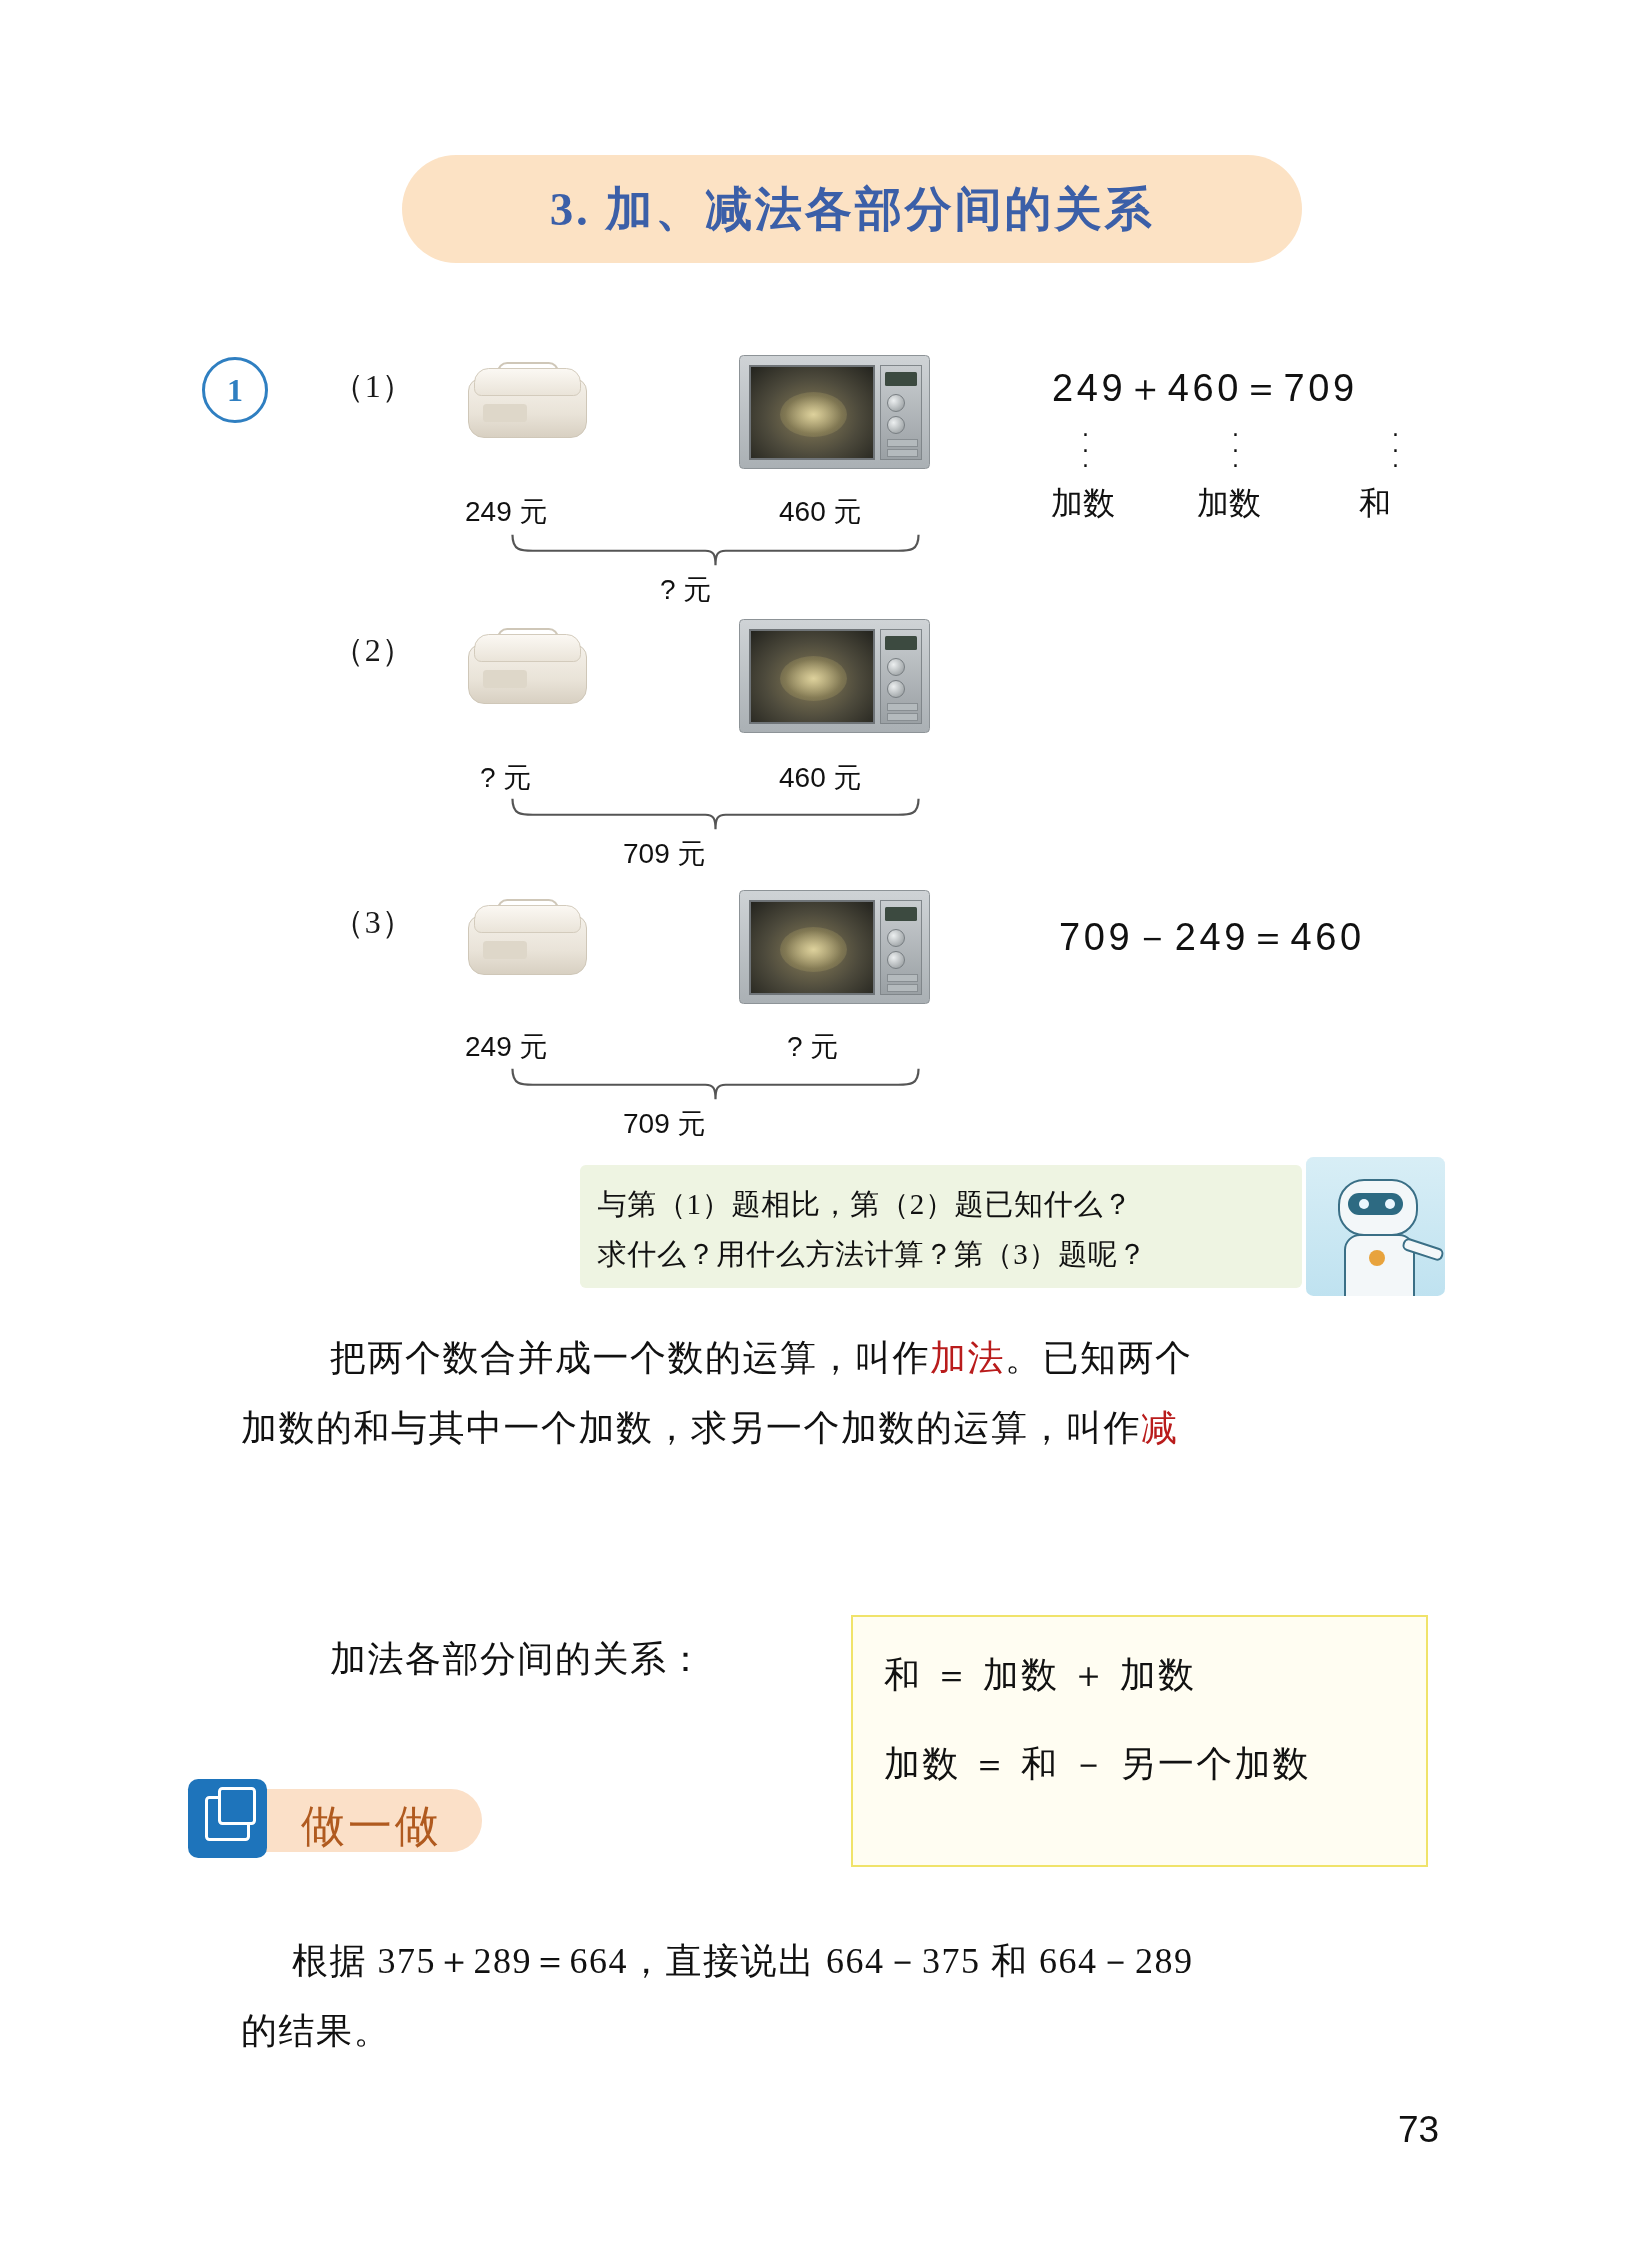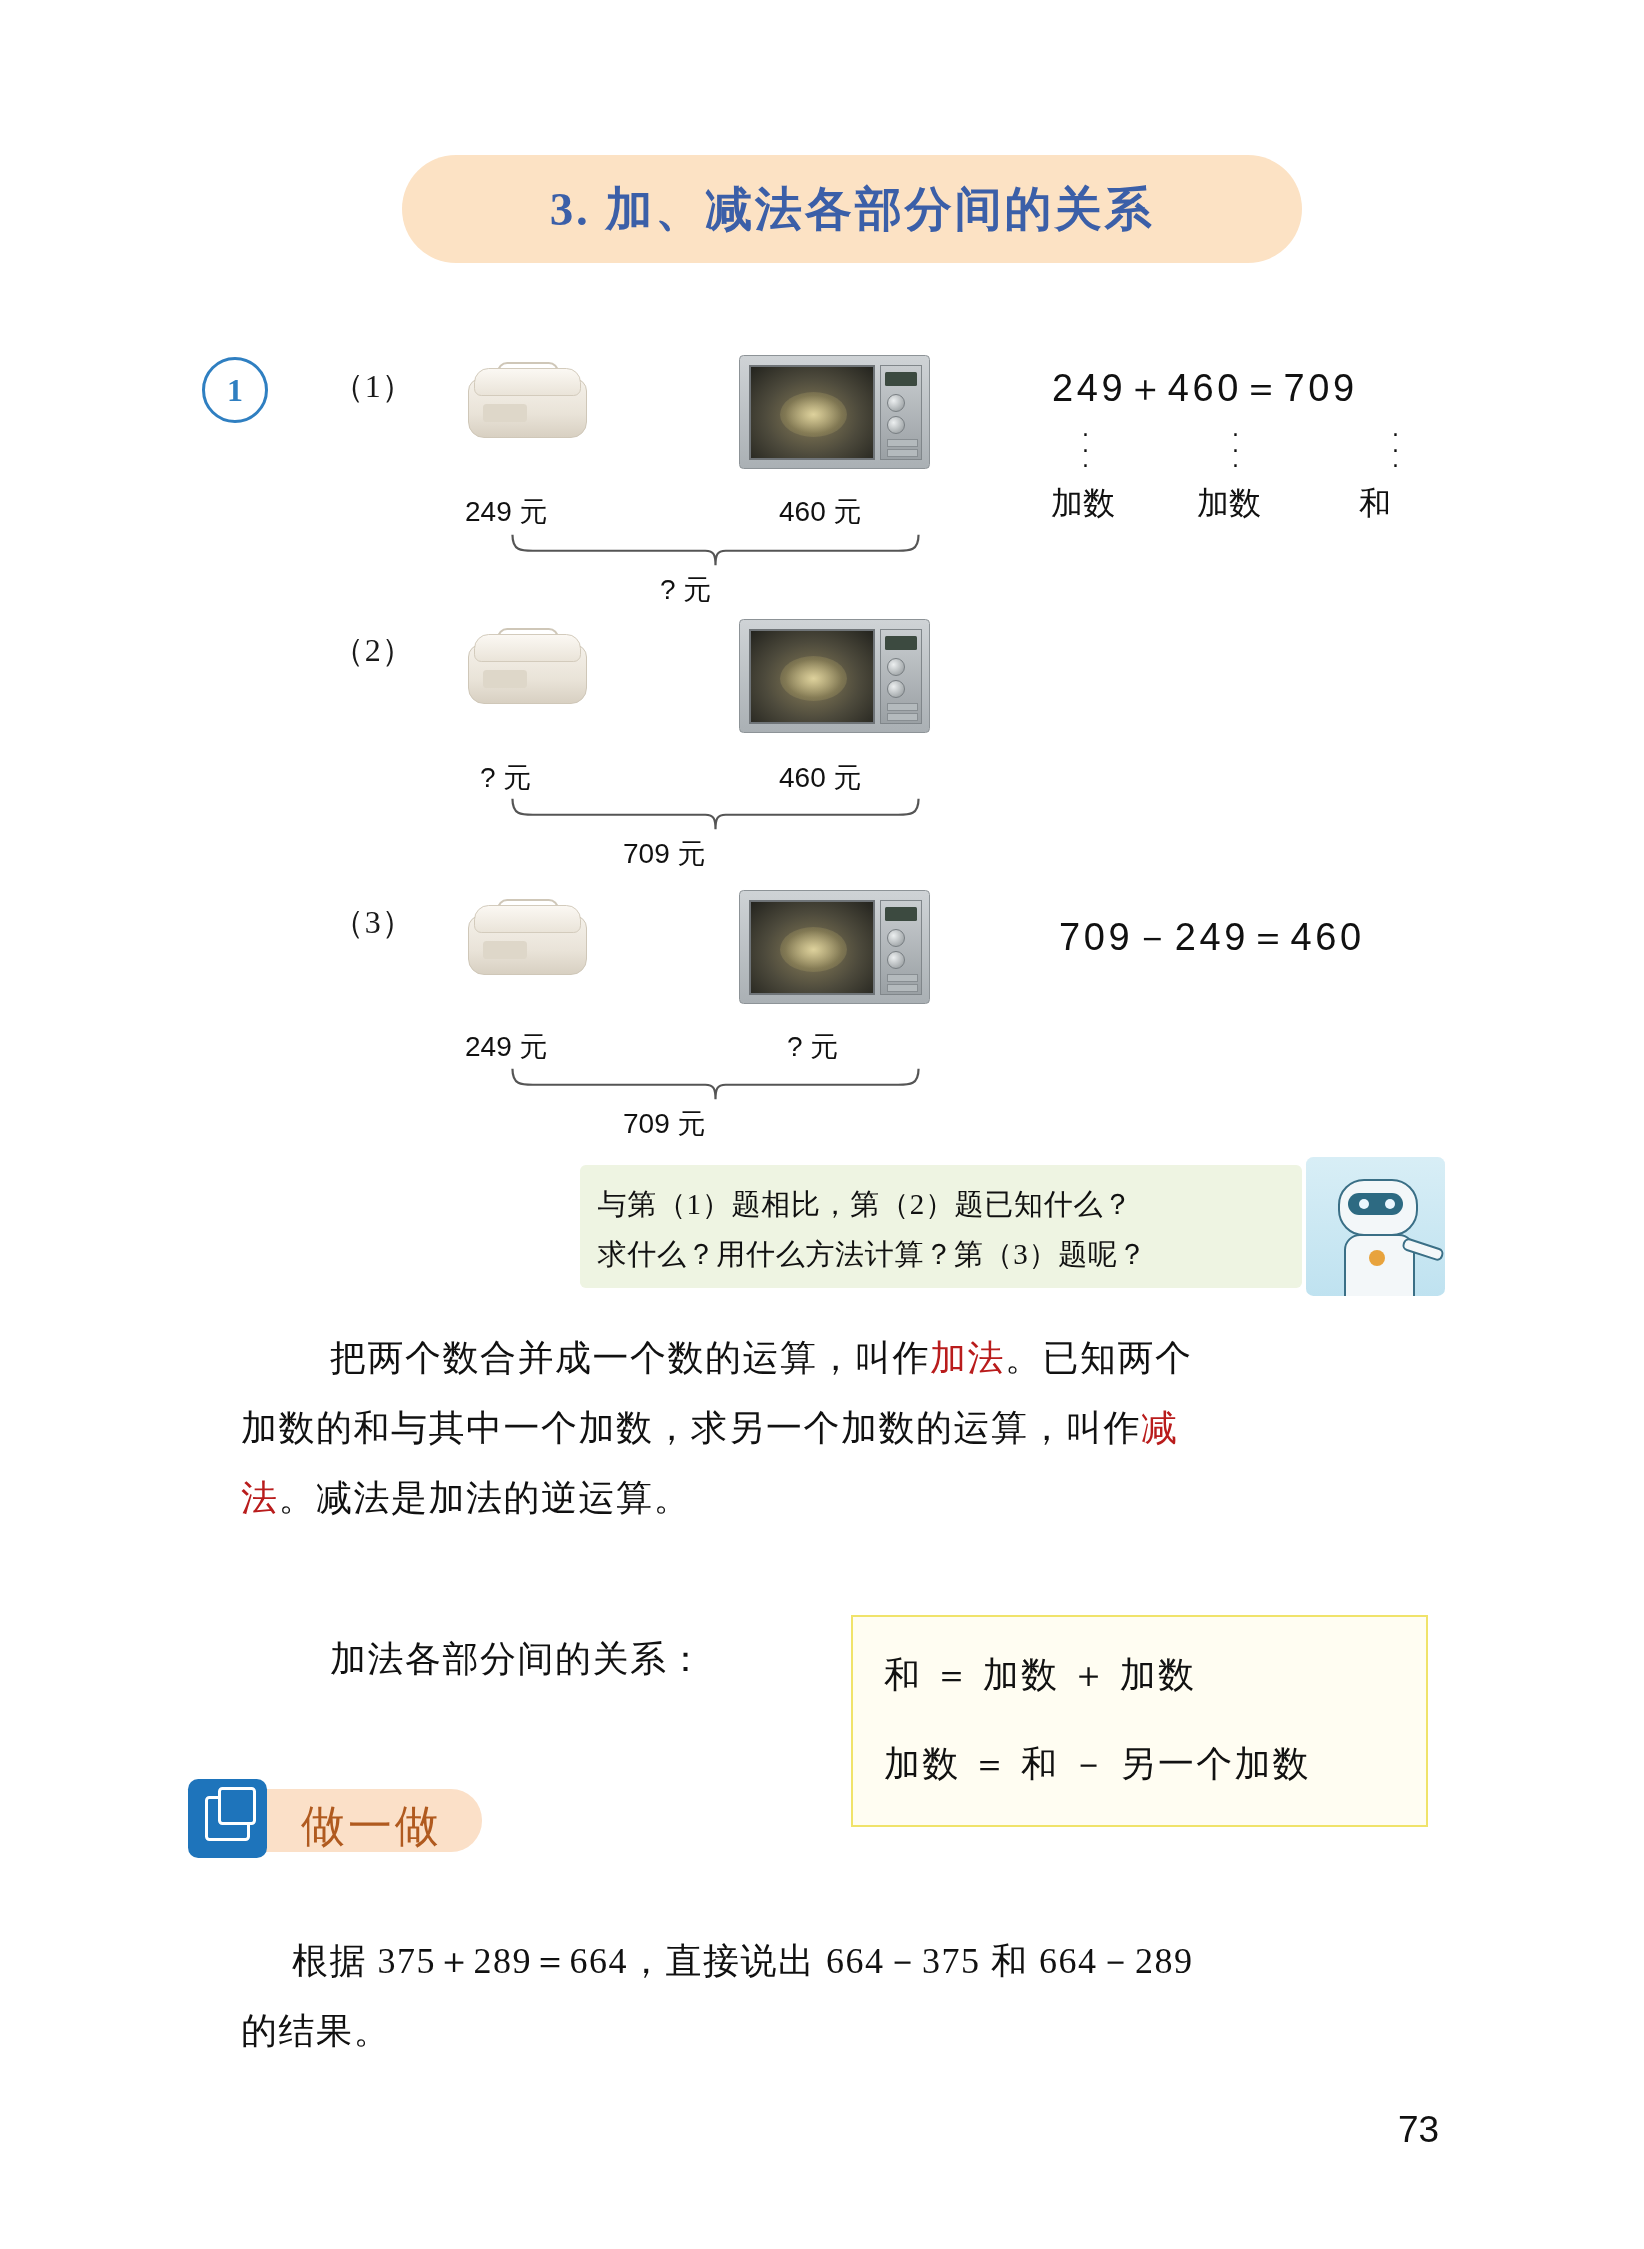--- a/index.html
+++ b/index.html
@@ -319,21 +319,21 @@
     white-space: nowrap;
   }
   .red { color: #b91c1c; text-align: right; }
 
   
   .rule-box {
     position: absolute;
     left: 851px;
     top: 1615px;
     width: 577px;
-    height: 212px;
+    height: 252px;
     border: 2.9px solid #f0e36a;
     background: #fffdf2;
     box-sizing: border-box;
     padding-left: 28px;
   }
   .rule-line {
     position: absolute;
     font-family: "Liberation Serif", serif;
     font-size: 36px;
     color: #111;
@@ -539,23 +539,20 @@
     <div class="arm"></div>
     <div class="dot"></div>
   </div>
 
   <div class="para" style="left:330px; top:1328px;">
     <span>把两个数合并成一个数的运算，叫作</span><span class="red">加法</span><span>。已知两个</span>
   </div>
   <div class="para" style="left:241px; top:1398px;">
     <span>加数的和与其中一个加数，求另一个加数的运算，叫作</span><span class="red">减</span>
   </div>
-  <div class="para" style="left:241px; top:1468px;">
-    <span class="red">法</span><span>。减法是加法的逆运算。</span>
-  </div>
 
   <div class="para" style="left:330px; top:1629px;">加法各部分间的关系：</div>
 
   <div class="rule-box">
     <div class="rule-line" style="left:31px; top:34px;">和 ＝ 加数 ＋ 加数</div>
     <div class="rule-line" style="left:31px; top:123px;">加数 ＝ 和 － 另一个加数</div>
   </div>
 
   <div class="do-banner"></div>
   <div class="do-icon">

